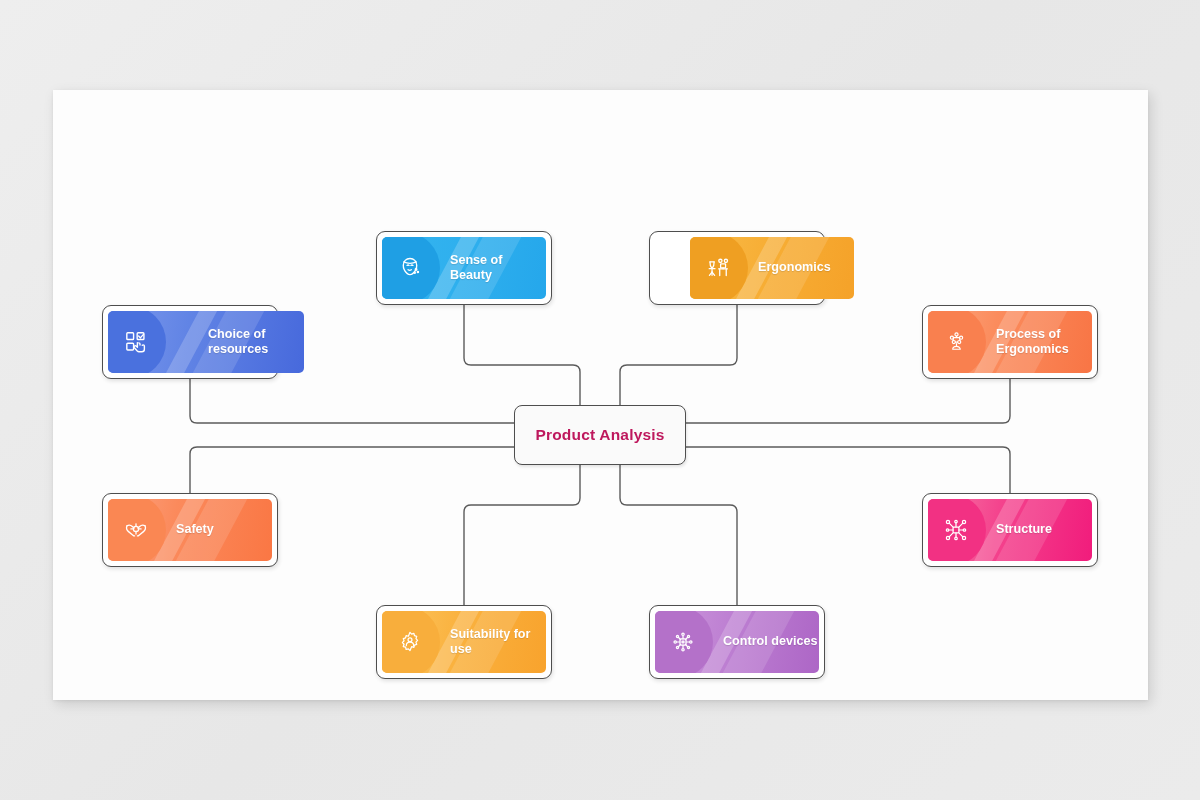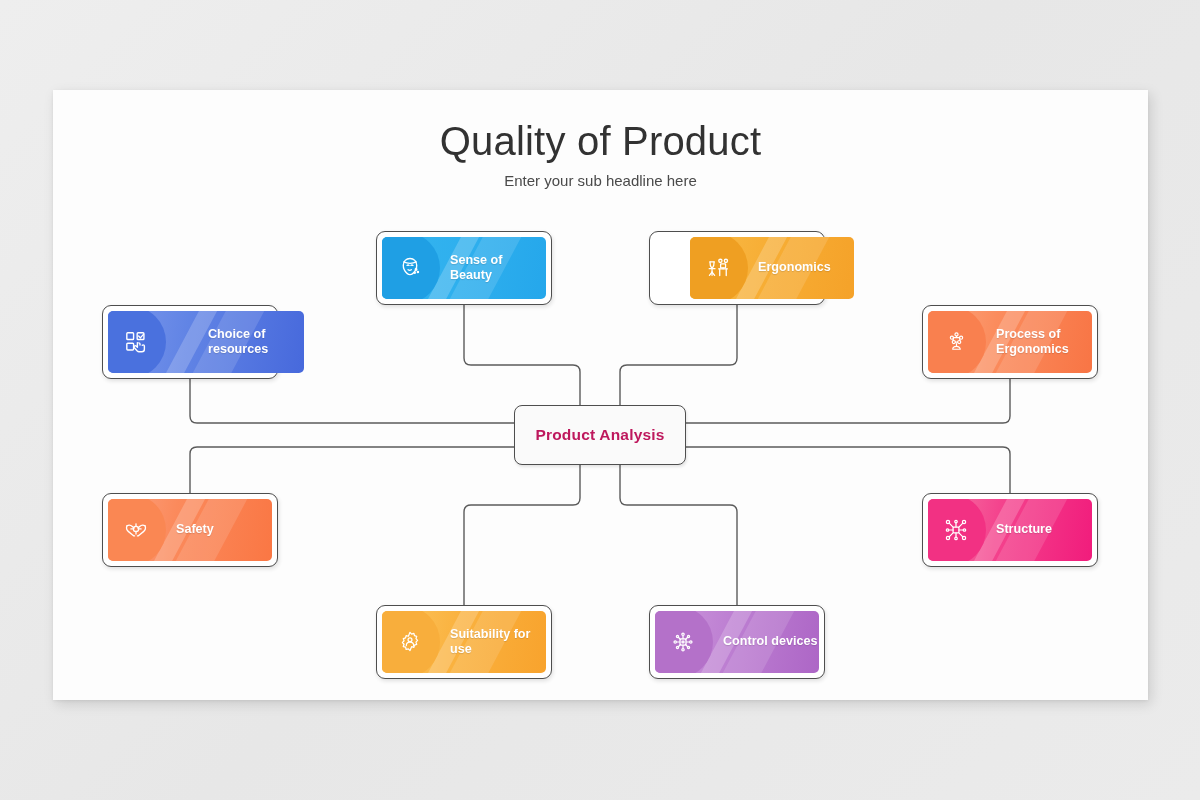--- a/index.html
+++ b/index.html
@@ -171,22 +171,20 @@
     text-shadow: 0 1px 1px rgba(0,0,0,0.13);
     white-space: pre-line;
   }
 </style>
 </head>
 <body>
 
 <div id="page">
   <div id="slide">
 
-    <div id="title">Quality of Product</div>
-    <div id="subtitle">Enter your sub headline here</div>
 
     <svg id="connectors" viewBox="0 0 1095 610" width="1095" height="610">
 
       <path d="M 411 215 L 411 268 Q 411 275 418 275 L 520 275 Q 527 275 527 282 L 527 315"></path>
 
       <path d="M 684 215 L 684 268 Q 684 275 677 275 L 574 275 Q 567 275 567 282 L 567 315"></path>
 
       <path d="M 137 289 L 137 326 Q 137 333 144 333 L 461 333"></path>
 
       <path d="M 957 289 L 957 326 Q 957 333 950 333 L 633 333"></path>

